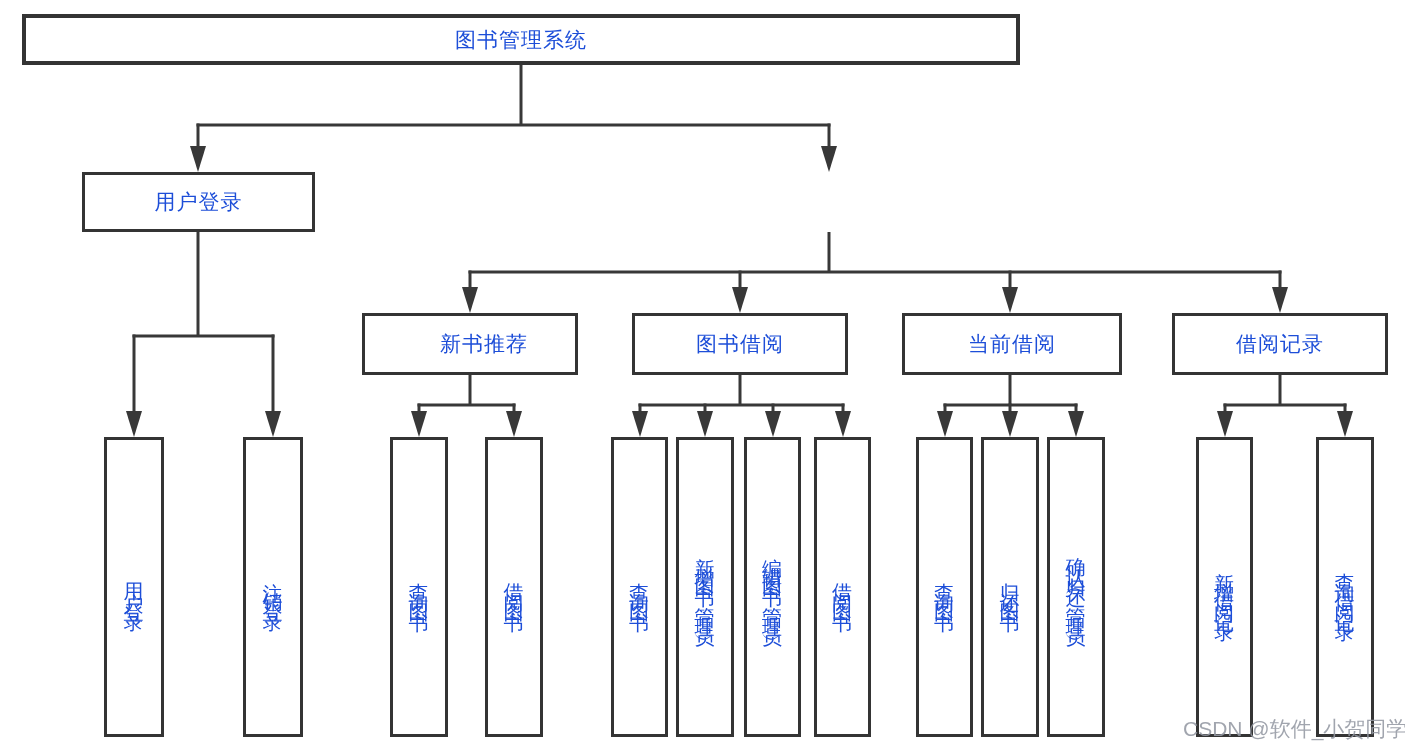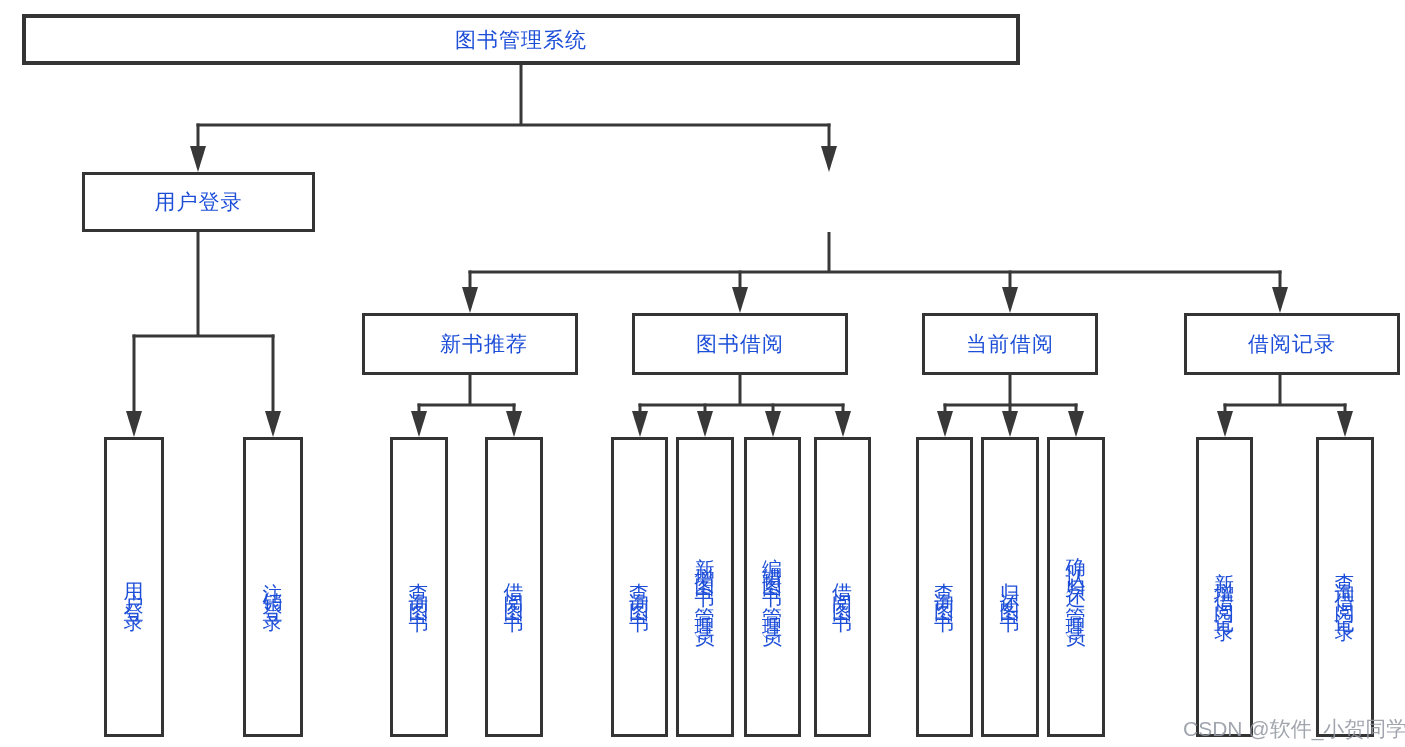--- a/index.html
+++ b/index.html
@@ -119,24 +119,24 @@
   <div class="node" style="left:82px; top:172px; width:233px; height:60px;">
     <span class="hlabel">用户登录</span>
   </div>
 
   <div class="node" style="left:362px; top:313px; width:216px; height:62px;padding-left:28px;">
     <span class="hlabel">新书推荐</span>
   </div>
   <div class="node" style="left:632px; top:313px; width:216px; height:62px;">
     <span class="hlabel">图书借阅</span>
   </div>
-  <div class="node" style="left:922px; top:313px; width:176px; height:62px;">
+  <div class="node" style="left:902px; top:313px; width:220px; height:62px;">
     <span class="hlabel">当前借阅</span>
   </div>
-  <div class="node" style="left:1172px; top:313px; width:216px; height:62px;margin-left:12px;">
+  <div class="node" style="left:1172px; top:313px; width:216px; height:62px;">
     <span class="hlabel">借阅记录</span>
   </div>
 
   <div class="node leaf" style="left:104px; width:60px;">
     <span class="vtext">用户登录</span>
   </div>
   <div class="node leaf" style="left:243px; width:60px;">
     <span class="vtext">注销登录</span>
   </div>
 

